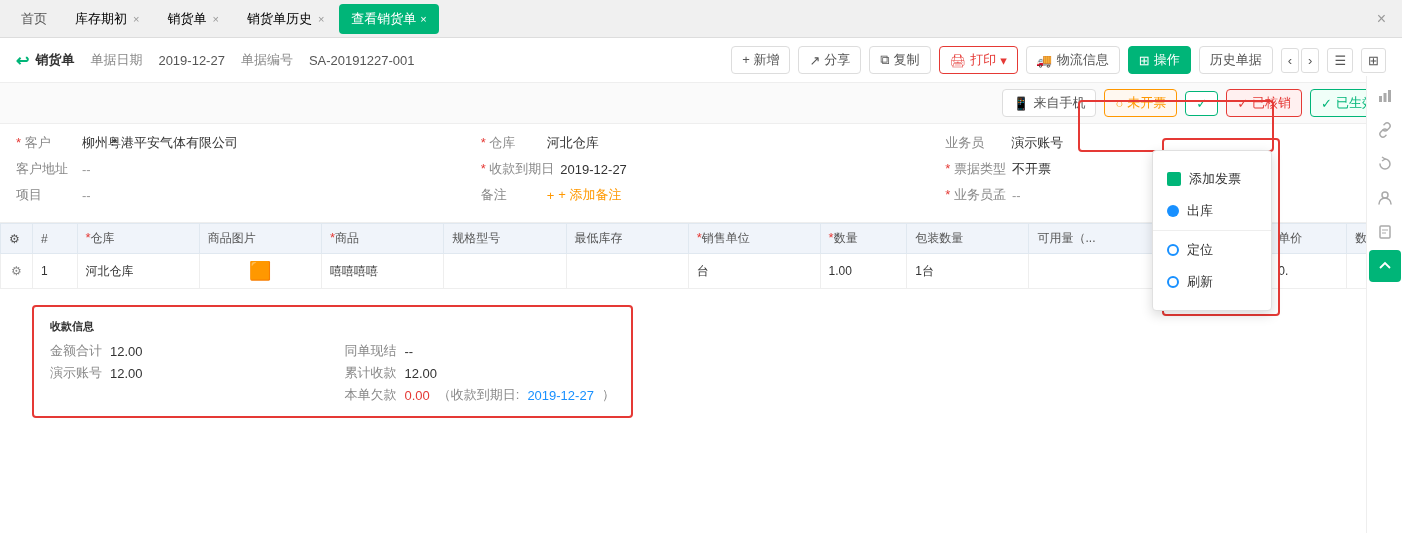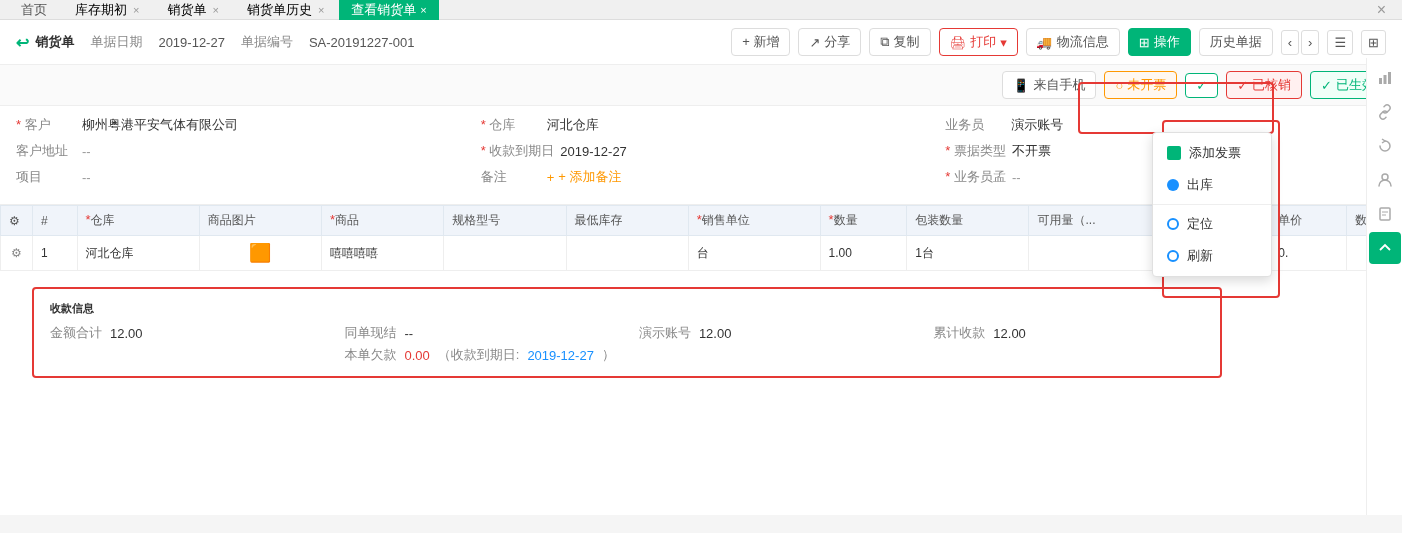--- a/index.html
+++ b/index.html
@@ -1,21 +1,21 @@
 <!DOCTYPE html>
 <html><head>
   <meta charset="utf-8">
   <style>
     * { box-sizing: border-box; margin: 0; padding: 0; font-family: 'Microsoft YaHei', Arial, sans-serif; font-size: 13px; }
     body { background: #f5f5f5; overflow: hidden; }
     
     
     .tab-bar {
       display: flex; align-items: center; background: #f0f0f0; border-bottom: 1px solid #ddd;
-      height: 20px; padding: 0 8px; gap: 2px; position: relative;
+      height: 38px; padding: 0 8px; gap: 2px; position: relative;
     }
     .tab {
       display: flex; align-items: center; padding: 0 12px; height: 30px; border-radius: 4px 4px 0 0;
       cursor: pointer; gap: 6px; border: 1px solid transparent; background: transparent; white-space: nowrap;
     }
     .tab-close { color: #999; font-size: 11px; cursor: pointer; }
     .tab-home { color: #555; }
     .tab-active-highlight { background: #00b578; color: #fff; border-radius: 4px; padding: 0 12px; height: 30px; display: flex; align-items: center; gap: 4px; cursor: pointer; }
     .tab-close-white { color: #fff; font-size: 11px; }
     .close-btn-right { margin-left: auto; color: #999; font-size: 16px; cursor: pointer; padding: 0 8px; }
@@ -61,31 +61,31 @@
     .data-table th { background: #f0f4fa; padding: 6px 8px; text-align: left; border: 1px solid #e0e8f0; color: #555; font-weight: normal; white-space: nowrap; font-size: 12px; }
     .data-table td { padding: 6px 8px; border: 1px solid #eee; color: #333; font-size: 12px; white-space: nowrap; }
     .data-table tr:nth-child(even) td { background: #fafbfc; }
     .data-table .subtotal-row td { background: #f9f9f9; color: #888; }
     .th-gear { width: 32px; text-align: center; }
     .required-star { color: #e53935; }
 
     
     .bottom-info { border: 2px solid #e53935; border-radius: 4px; margin: 12px 16px; padding: 12px 16px; background: #fff; display: inline-block; min-width: 500px; }
     .bottom-info-title { font-weight: bold; color: #333; margin-bottom: 8px; font-size: 11px; }
-    .info-grid { display: grid; grid-template-columns: 1fr 1fr 1fr 1fr; gap: 4px 24px; }
+    .info-grid { display: grid; grid-template-columns: 1fr 1fr; gap: 4px 24px; }
     .info-row { display: flex; align-items: center; gap: 8px; }
     .info-label { color: #888; white-space: nowrap; }
     .info-value { color: #333; }
     .info-value-red { color: #e53935; }
     .info-value-date { color: #1890ff; }
 
     
     .dropdown-menu {
       position: absolute; top: 135px; right: 230px; background: #fff; border: 1px solid #e0e0e0;
-      border-radius: 4px; box-shadow: 0 4px 12px rgba(0,0,0,0.15); z-index: 100; min-width: 120px; padding: 4px 0;
+      border-radius: 4px; box-shadow: 0 4px 12px rgba(0,0,0,0.15); z-index: 100; min-width: 120px; padding: 12px 0;
     }
     .dropdown-item { display: flex; align-items: center; gap: 8px; padding: 7px 14px; cursor: pointer; color: #333; font-size: 13px; }
     .dropdown-icon-square { width: 14px; height: 14px; background: #00b578; border-radius: 2px; display: inline-block; flex-shrink: 0; }
     .dropdown-icon-circle { width: 12px; height: 12px; border-radius: 50%; background: #1890ff; display: inline-block; flex-shrink: 0; }
     .dropdown-icon-circle-outline { width: 12px; height: 12px; border-radius: 50%; border: 2px solid #1890ff; display: inline-block; flex-shrink: 0; }
     .dropdown-divider { height: 1px; background: #eee; margin: 3px 0; }
 
     
     .red-box {
       position: absolute; top: 60px; right: 125px;

